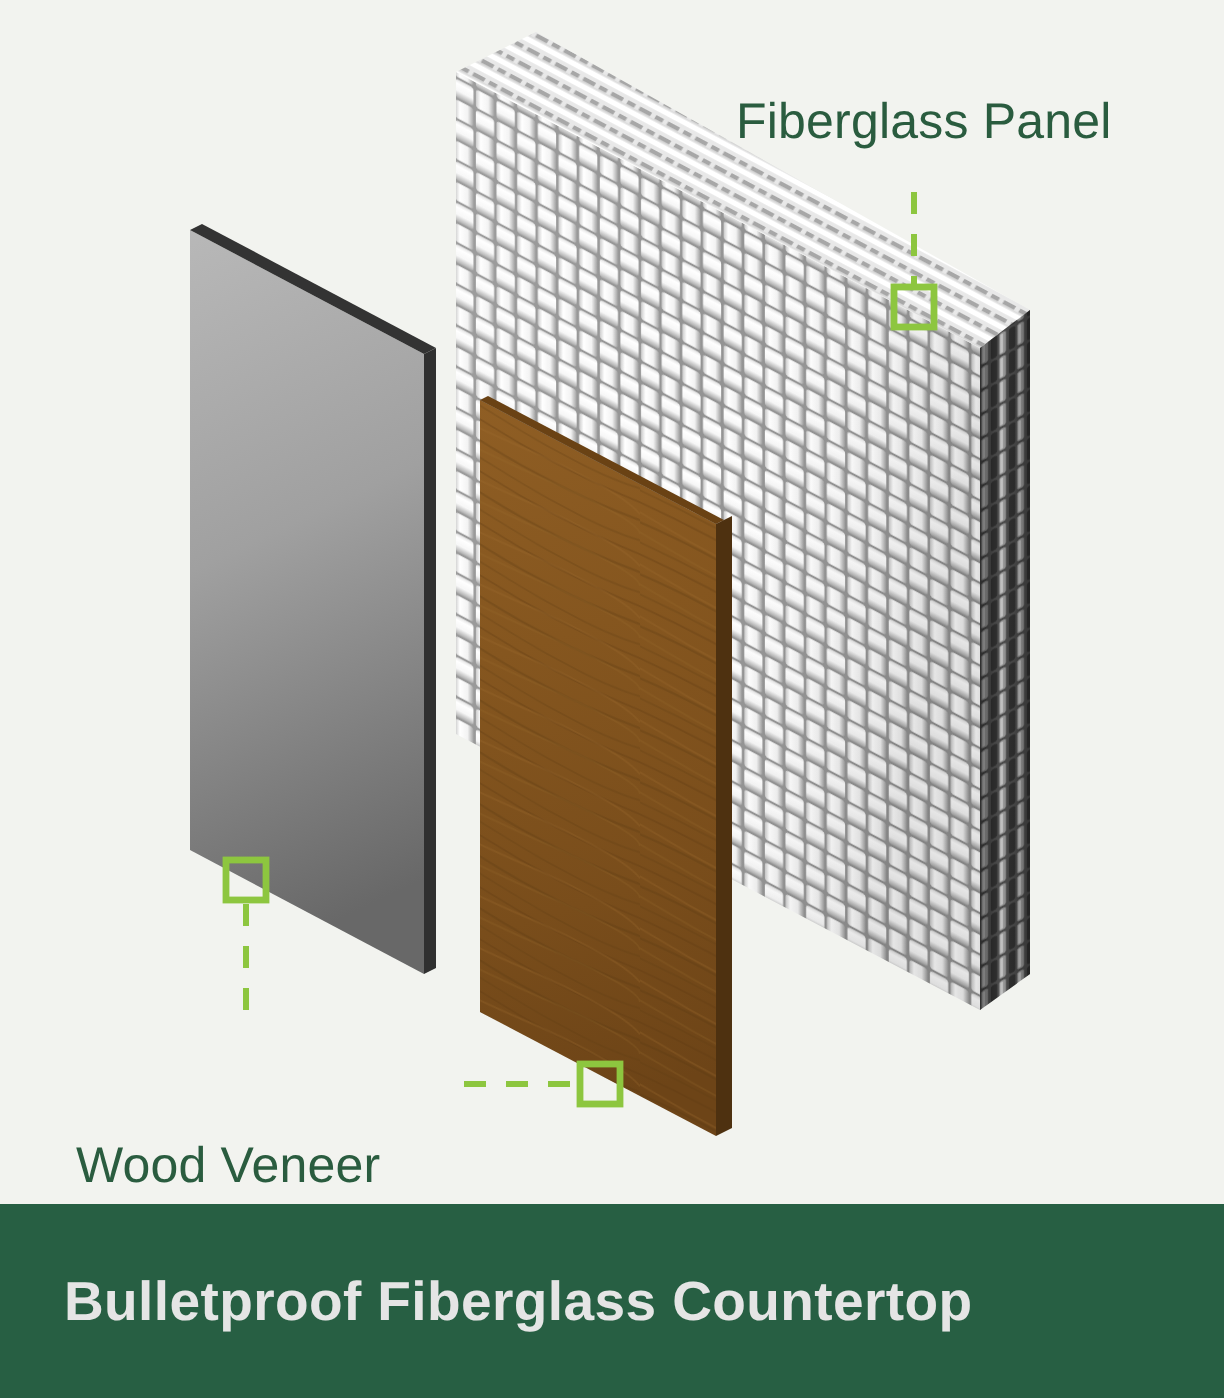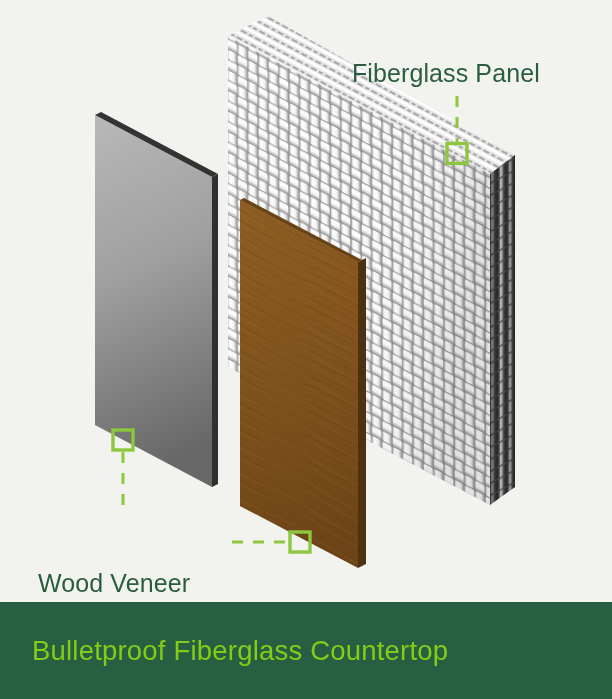--- a/index.html
+++ b/index.html
@@ -19,35 +19,35 @@
 
   .label{
     position:absolute;
     color:#2a5c3f;
     font-size:25px;
     font-weight:400;
     letter-spacing:.1px;
     line-height:1.12;
     white-space:pre;
   }
-  #label-fiberglass{left:352px;top:47px;margin-top:12px;}
+  #label-fiberglass{left:368px;top:47px;}
   #label-laminate{left:38px;top:513px;}
 
   #banner{
     position:absolute;
     left:0;top:602px;
     width:612px;height:97px;
     background:#275f43;
     display:flex;
     align-items:center;
   }
   #banner-title{
-    color:#84cc16;
+    color:#e5e5e5;
     font-size:27.5px;
-    font-weight:400;
+    font-weight:700;
     letter-spacing:.2px;
     margin-left:32px;
   }
 </style>
 </head>
 <body>
 
 <div id="stage">
 
   <svg class="svg-layer" viewBox="0 0 612 699" xmlns="http://www.w3.org/2000/svg">

